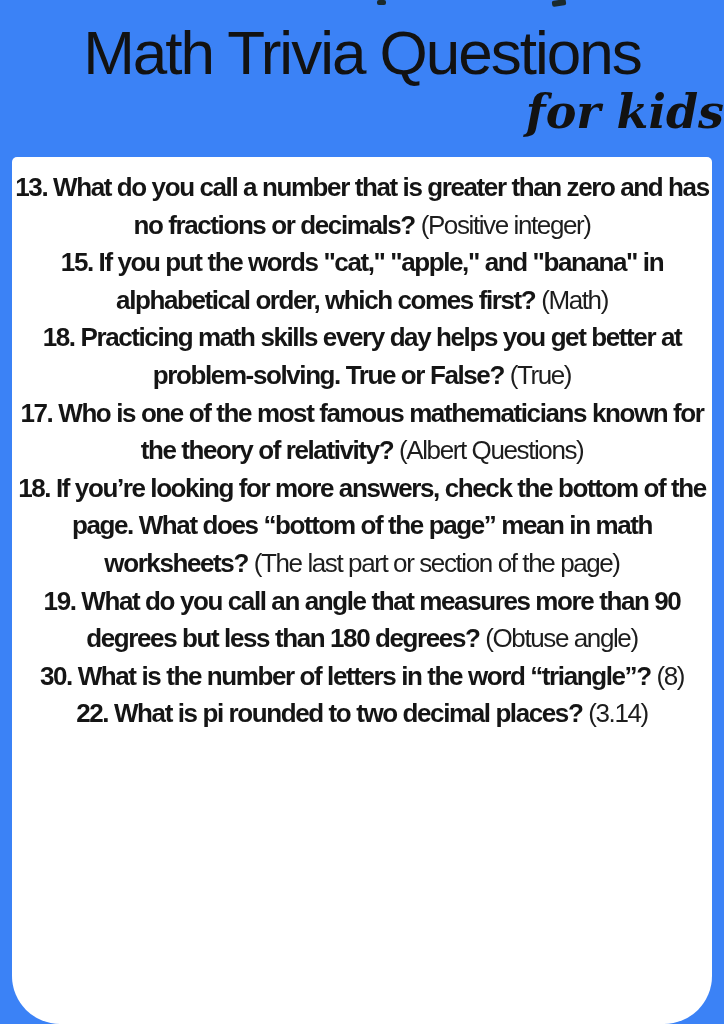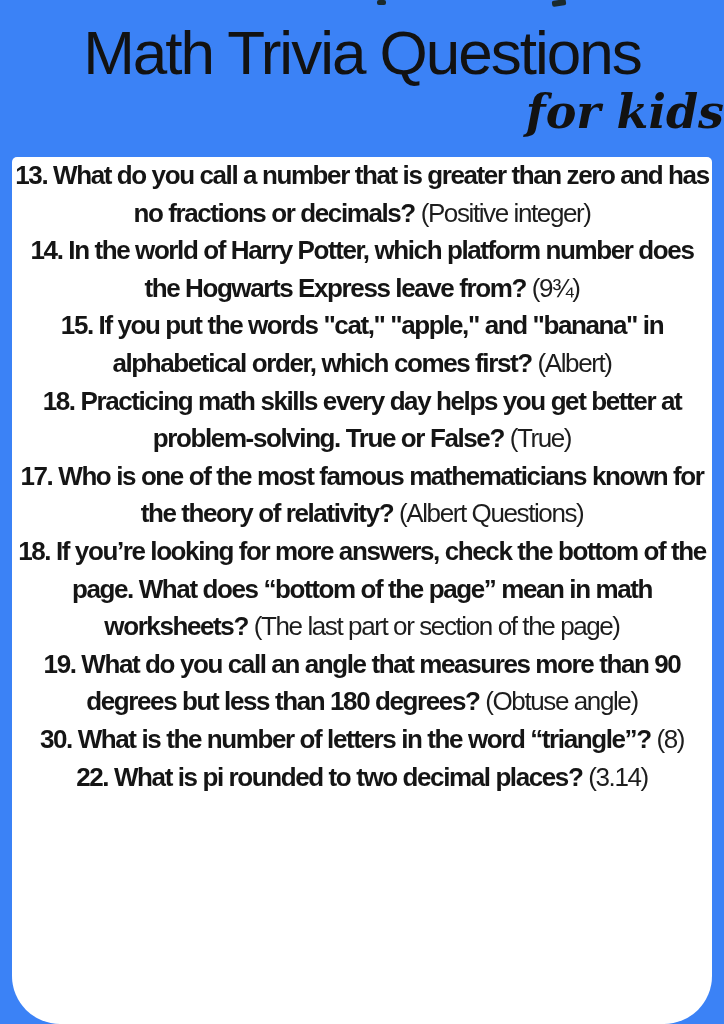--- a/index.html
+++ b/index.html
@@ -60,21 +60,21 @@
     top: 157px;
     width: 700px;
     height: 867px;
     background: #ffffff;
     border-radius: 5px 5px 48px 48px;
     overflow: hidden;
   }
   #questions {
     box-sizing: border-box;
     width: 100%;
-    padding: 0 3px 0 3px;
+    padding: 12px 3px 0 3px;
   }
   p.qa {
     margin: 0;
     text-align: center;
     font-size: 26px;
     line-height: 37.6px;
     letter-spacing: -1.4px;
     color: #151515;
   }
   p.qa .q { font-weight: 700; }
@@ -88,23 +88,22 @@
   <div id="frag1" class="frag"></div>
   <div id="frag2" class="frag"></div>
 
   <div id="title">Math Trivia Questions</div>
   <div id="subtitle">for kids</div>
 
   <div id="panel" style="background: rgb(255, 255, 255);">
     <div id="questions">
   <p class="qa"><span class="q">13. What do you call a number that is greater than zero and has no fractions or decimals?</span> <span class="a">(Positive integer)</span></p>
 
-  <p class="qa"><span class="q">14. In the world of Harry Potter, which platform number does the Hogwarts Express leave from?</span> <span class="a">(9¾)</span></p>
 
-  <p class="qa"><span class="q">15. If you put the words "cat," "apple," and "banana" in alphabetical order, which comes first?</span> <span class="a">(Albert)</span></p>
+  <p class="qa"><span class="q">15. If you put the words "cat," "apple," and "banana" in alphabetical order, which comes first?</span> <span class="a">(Math)</span></p>
 
   <p class="qa"><span class="q">18. Practicing math skills every day helps you get better at problem-solving. True or False?</span> <span class="a">(True)</span></p>
 
   <p class="qa"><span class="q">17. Who is one of the most famous mathematicians known for the theory of relativity?</span> <span class="a">(Albert Questions)</span></p>
 
   <p class="qa"><span class="q">18. If you’re looking for more answers, check the bottom of the page. What does “bottom of the page” mean in math worksheets?</span> <span class="a">(The last part or section of the page)</span></p>
 
   <p class="qa"><span class="q">19. What do you call an angle that measures more than 90 degrees but less than 180 degrees?</span> <span class="a">(Obtuse angle)</span></p>
 
   <p class="qa"><span class="q">30. What is the number of letters in the word “triangle”?</span> <span class="a">(8)</span></p>

